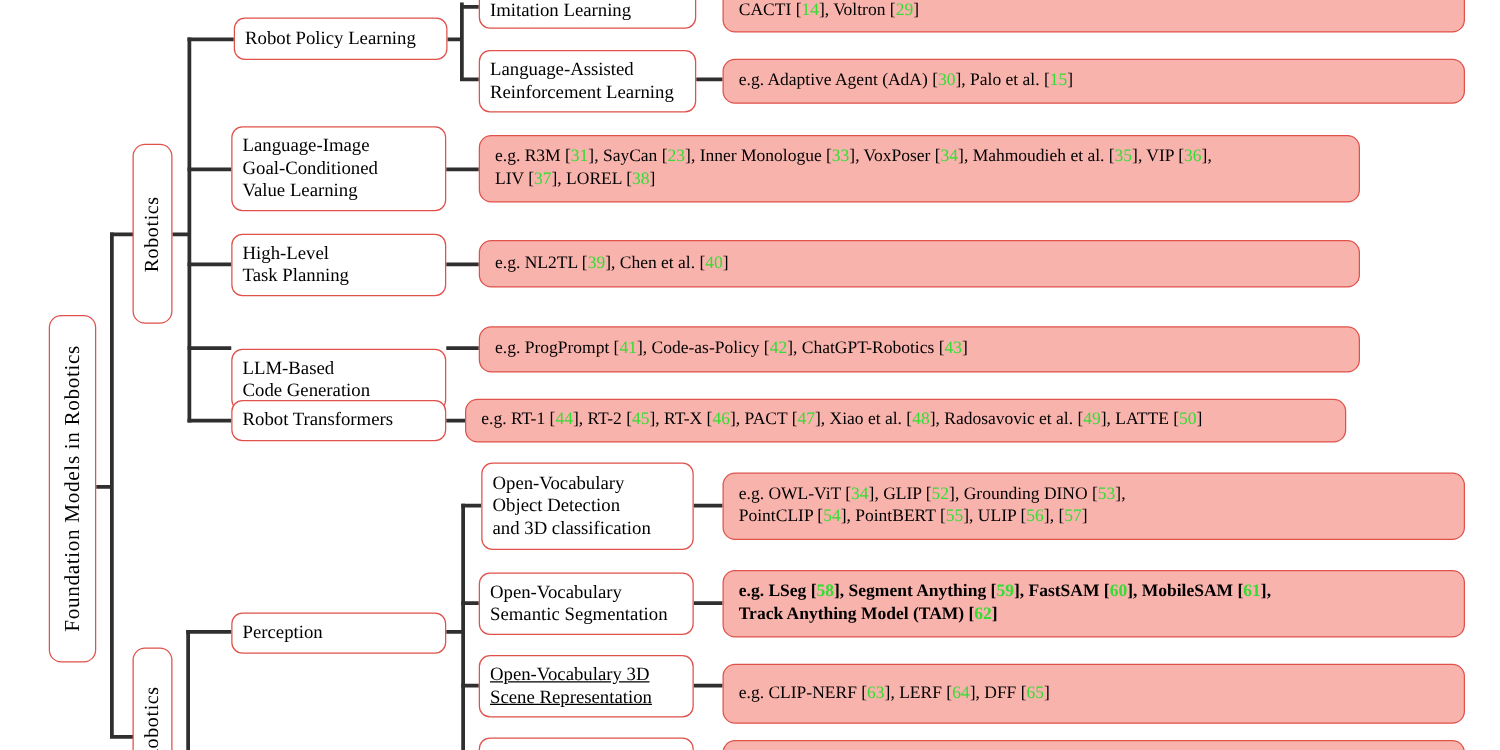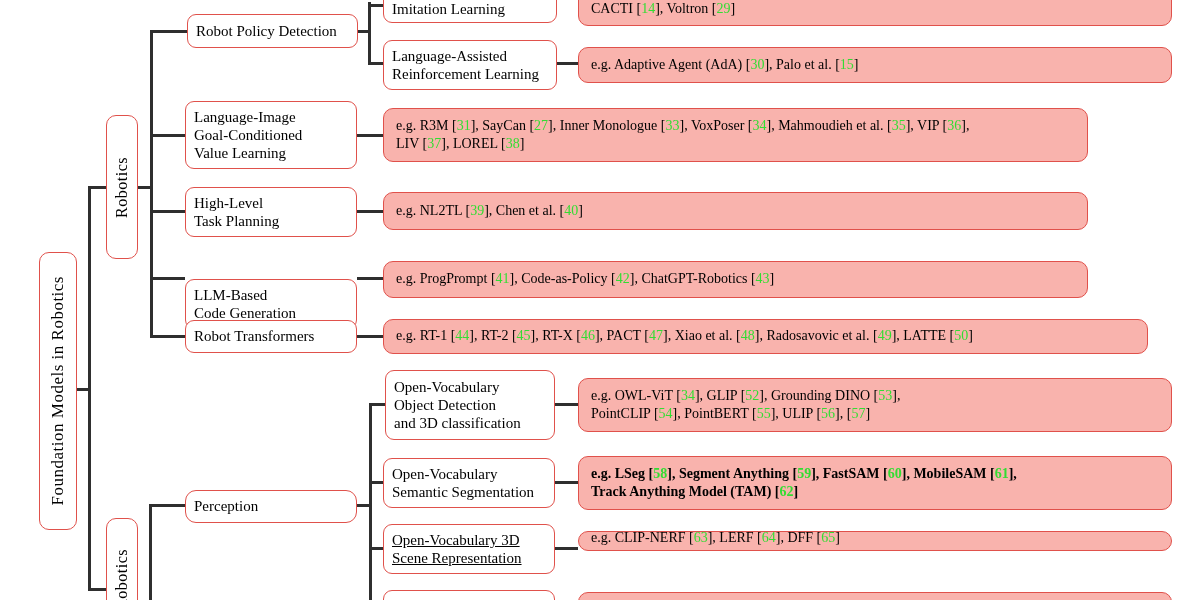--- a/index.html
+++ b/index.html
@@ -104,35 +104,35 @@
   </div>
 
   <div class="vnode" style="left:106px; top:115px; width:32px; height:144px;">
     <span class="vtext" style="font-size:16px;">Robotics</span>
   </div>
 
   <div class="vnode" style="left:106px; top:518px; width:32px; height:140px;">
     <span class="vtext" style="font-size:16px;">to Robotics</span>
   </div>
 
-  <div class="node" style="left:187px; top:14px; width:171px; height:34px;">Robot Policy Detection</div>
+  <div class="node" style="left:187px; top:14px; width:171px; height:34px;">Robot Policy Learning</div>
 
   <div class="node" style="left:185px; top:101px; width:172px; height:68px;">Language-Image
 Goal-Conditioned
 Value Learning</div>
 
   <div class="node" style="left:185px; top:187px; width:172px; height:50px;">High-Level
 Task Planning</div>
 
   <div class="node" style="left:185px; top:253px; width:172px; height:50px;margin-top:26px;">LLM-Based
 Code Generation</div>
 
   <div class="node" style="left:185px; top:320px; width:172px; height:33px;">Robot Transformers</div>
 
-  <div class="node" style="left:185px; top:490px; width:172px; height:33px;border-radius:11px;">Perception</div>
+  <div class="node" style="left:185px; top:490px; width:172px; height:33px;">Perception</div>
 
   <div class="node" style="left:383px; top:-13px; width:174px; height:36px; align-items:flex-end; padding-bottom:4px;">Imitation Learning</div>
 
   <div class="node" style="left:383px; top:40px; width:174px; height:50px;">Language-Assisted
 Reinforcement Learning</div>
 
   <div class="node" style="left:385px; top:370px; width:170px; height:70px;">Open-Vocabulary
 Object Detection
 and 3D classification</div>
 
@@ -146,42 +146,42 @@
 
   <div class="leaf bottom-align" style="left:578px; top:-27px; width:594px; height:53px;">
     <span>CACTI [<span class="cite">14</span>], Voltron [<span class="cite">29</span>]</span>
   </div>
 
   <div class="leaf" style="left:578px; top:47px; width:594px; height:36px;">
     <span>e.g. Adaptive Agent (AdA) [<span class="cite">30</span>], Palo et al. [<span class="cite">15</span>]</span>
   </div>
 
   <div class="leaf" style="left:383px; top:108px; width:705px; height:54px;">
-    <span>e.g. R3M [<span class="cite">31</span>], SayCan [<span class="cite">27</span>], Inner Monologue [<span class="cite">33</span>], VoxPoser [<span class="cite">34</span>], Mahmoudieh et al. [<span class="cite">35</span>], VIP [<span class="cite">36</span>],<br>LIV [<span class="cite">37</span>], LOREL [<span class="cite">38</span>]</span>
+    <span>e.g. R3M [<span class="cite">31</span>], SayCan [<span class="cite">23</span>], Inner Monologue [<span class="cite">33</span>], VoxPoser [<span class="cite">34</span>], Mahmoudieh et al. [<span class="cite">35</span>], VIP [<span class="cite">36</span>],<br>LIV [<span class="cite">37</span>], LOREL [<span class="cite">38</span>]</span>
   </div>
 
   <div class="leaf" style="left:383px; top:192px; width:705px; height:38px;">
     <span>e.g. NL2TL [<span class="cite">39</span>], Chen et al. [<span class="cite">40</span>]</span>
   </div>
 
   <div class="leaf" style="left:383px; top:261px; width:705px; height:37px;">
     <span>e.g. ProgPrompt [<span class="cite">41</span>], Code-as-Policy [<span class="cite">42</span>], ChatGPT-Robotics [<span class="cite">43</span>]</span>
   </div>
 
-  <div class="leaf" style="left:383px; top:319px; width:765px; height:35px;">
+  <div class="leaf" style="left:372px; top:319px; width:705px; height:35px;">
     <span>e.g. RT-1 [<span class="cite">44</span>], RT-2 [<span class="cite">45</span>], RT-X [<span class="cite">46</span>], PACT [<span class="cite">47</span>], Xiao et al. [<span class="cite">48</span>], Radosavovic et al. [<span class="cite">49</span>], LATTE [<span class="cite">50</span>]</span>
   </div>
 
   <div class="leaf" style="left:578px; top:378px; width:594px; height:54px;">
     <span>e.g. OWL-ViT [<span class="cite">34</span>], GLIP [<span class="cite">52</span>], Grounding DINO [<span class="cite">53</span>],<br>PointCLIP [<span class="cite">54</span>], PointBERT [<span class="cite">55</span>], ULIP [<span class="cite">56</span>], [<span class="cite">57</span>]</span>
   </div>
 
   <div class="leaf" style="left:578px; top:456px; width:594px; height:54px;font-weight:bold;">
     <span>e.g. LSeg [<span class="cite">58</span>], Segment Anything [<span class="cite">59</span>], FastSAM [<span class="cite">60</span>], MobileSAM [<span class="cite">61</span>],<br>Track Anything Model (TAM) [<span class="cite">62</span>]</span>
   </div>
 
-  <div class="leaf" style="left:578px; top:531px; width:594px; height:20px;align-items:flex-end;">
+  <div class="leaf" style="left:578px; top:531px; width:594px; height:48px;">
     <span>e.g. CLIP-NERF [<span class="cite">63</span>], LERF [<span class="cite">64</span>], DFF [<span class="cite">65</span>]</span>
   </div>
 
   <div class="leaf" style="left:578px; top:592px; width:594px; height:45px;"></div>
 
 </div>
 
 </body></html>

